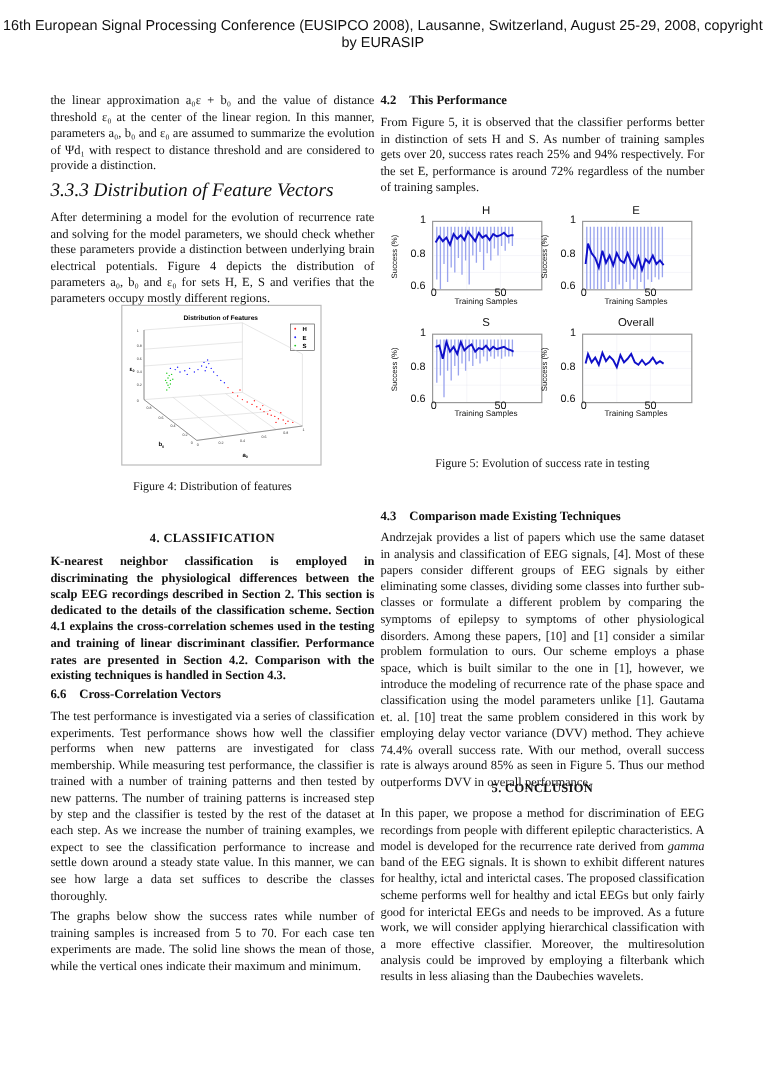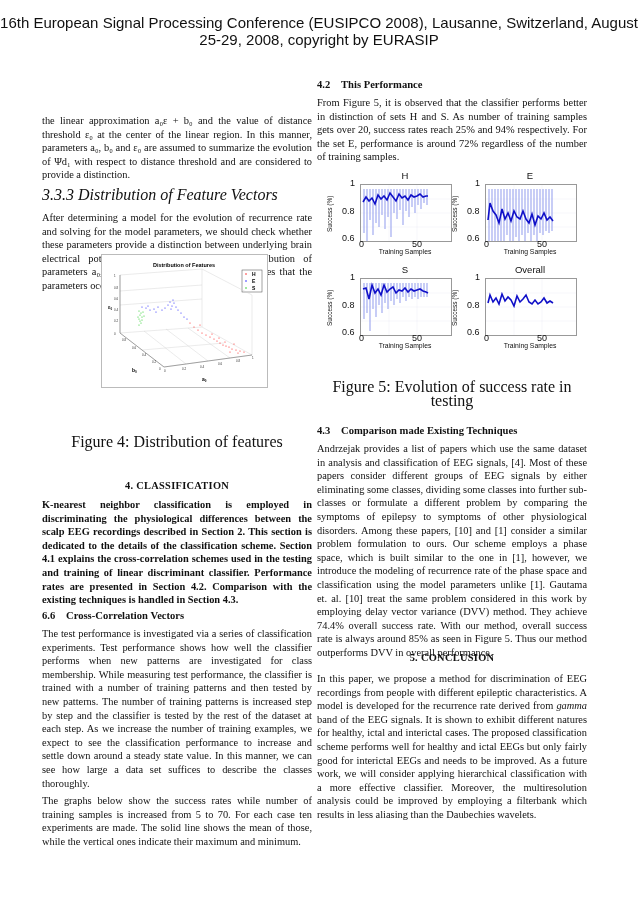--- a/index.html
+++ b/index.html
@@ -1,26 +1,26 @@
 <!DOCTYPE html>
 <html><head>
 <meta charset="utf-8">
 <style>
   html, body { margin:0; padding:0; background:#fff; }
   body { width:638px; height:903px; position:relative; overflow:hidden; font-family:"Liberation Serif", serif; color:#111; }
-  .header { position:absolute; top:14px; left:0; width:638px; text-align:center; font-family:"Liberation Sans", sans-serif; font-size:15px; color:#111; }
+  .header { position:absolute; top:14px; left:0; width:638px; text-align:center; font-family:"Liberation Sans", sans-serif; font-size:12px; color:#111; }
   .col { position:absolute; width:270px; font-size:10.4px; line-height:13.6px; text-align:justify; }
-  .col.left { left:42px;margin-top:36px; }
+  .col.left { left:42px; }
   .col.right { left:317px; }
   p { margin:0; }
   .h-sub { font-weight:bold; font-size:10.6px; }
   .h-sub span.num { display:inline-block; width:24px; }
   .h-subsub { font-style:italic; font-size:16px; }
   .h-sec { font-weight:bold; font-size:10.4px; text-align:center; letter-spacing:0.3px; }
-  .caption { font-size:16px; text-align:center; }
+  .caption { font-size:10px; text-align:center; }
   i { font-style:italic; }
   
   .fig4 { position:absolute; left:101px; top:254px; width:165px; height:132px; border:1px solid #bbb; background:#fff; }
   .fig4 svg { width:100%; height:100%; }
   
   .fig5 { position:absolute; left:328px; top:170px; width:265px; height:195px; }
   .sub { position:absolute; width:130px; height:95px; }
   .sub .title { position:absolute; left:32px; top:0; width:90px; text-align:center; font-family:"Liberation Sans", sans-serif; font-size:9.5px; }
   .sub .plot { position:absolute; left:32px; top:14px; width:90px; height:56px; border:1px solid #999; background:#fff; }
   .sub .ylabel { position:absolute; left:-2px; top:30px; transform:rotate(-90deg); transform-origin:left top; font-family:"Liberation Sans", sans-serif; font-size:6.5px; white-space:nowrap; top:62px; }

